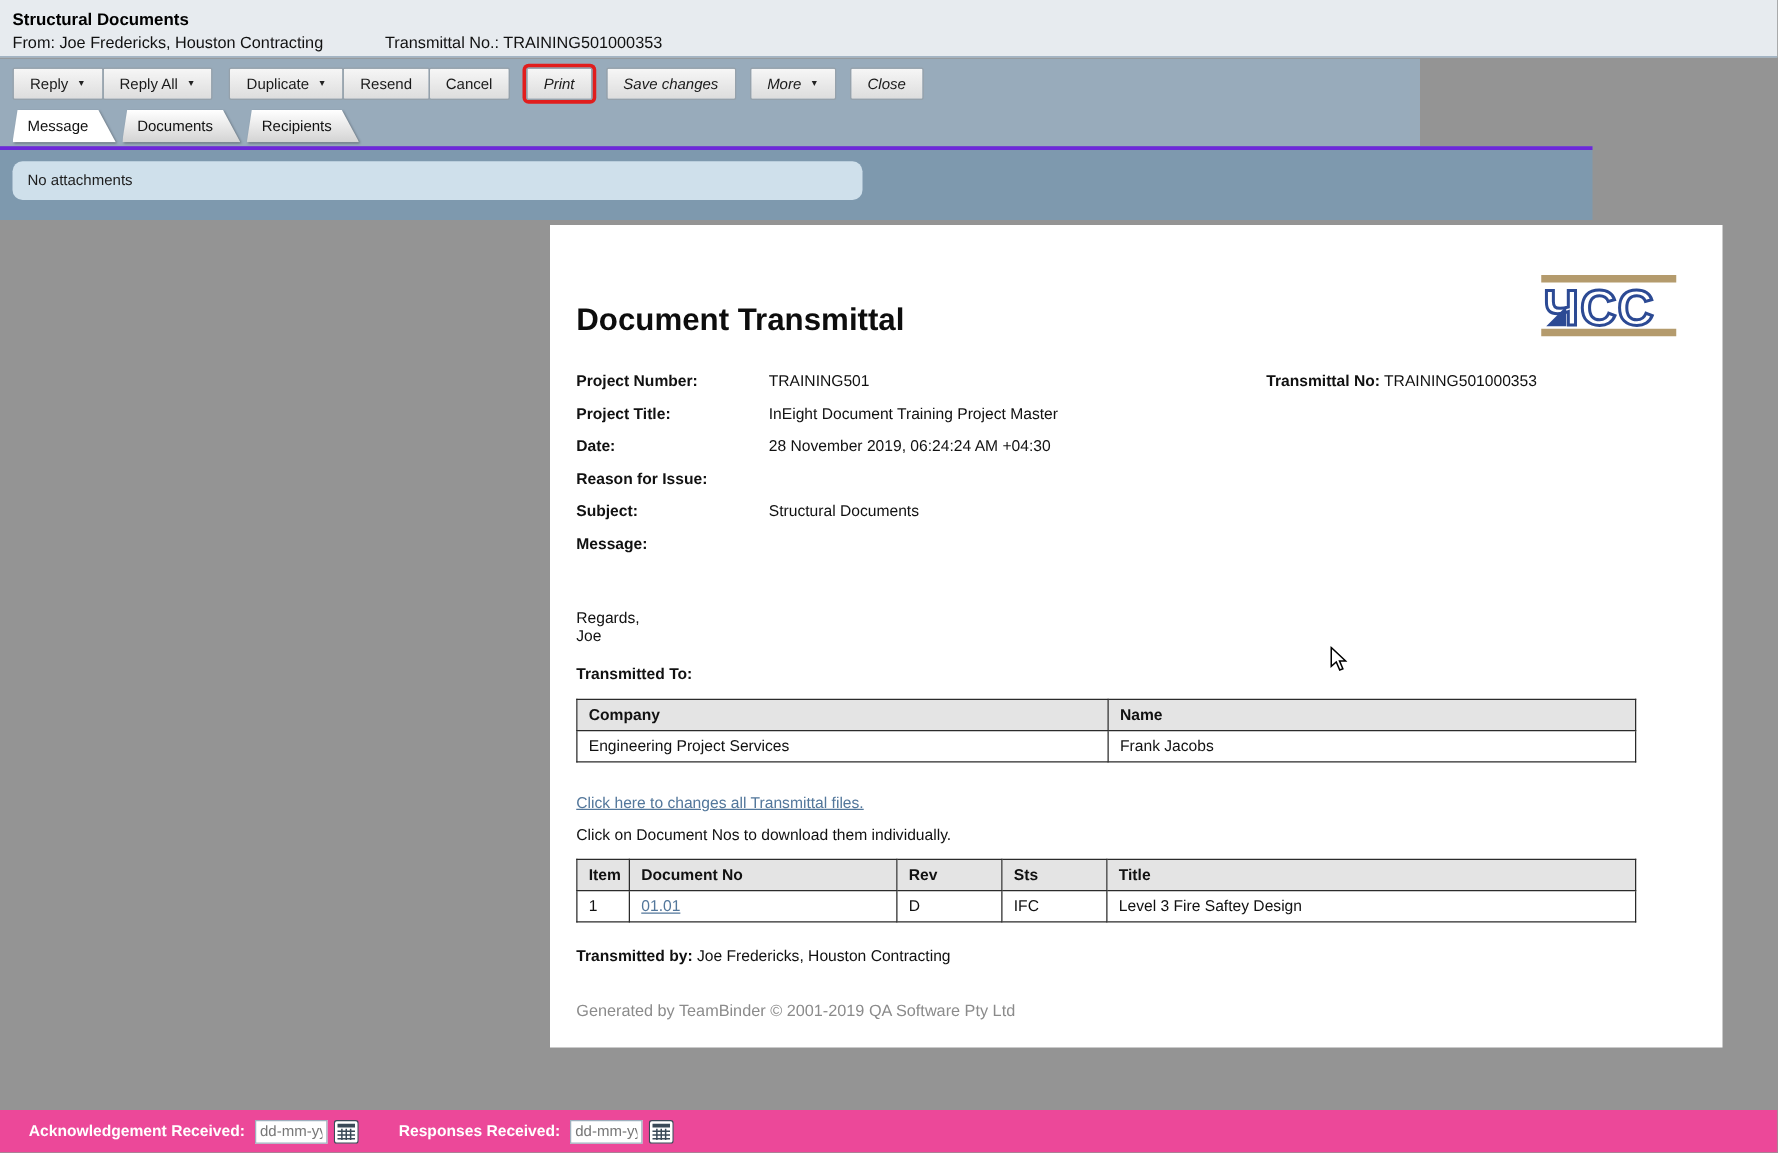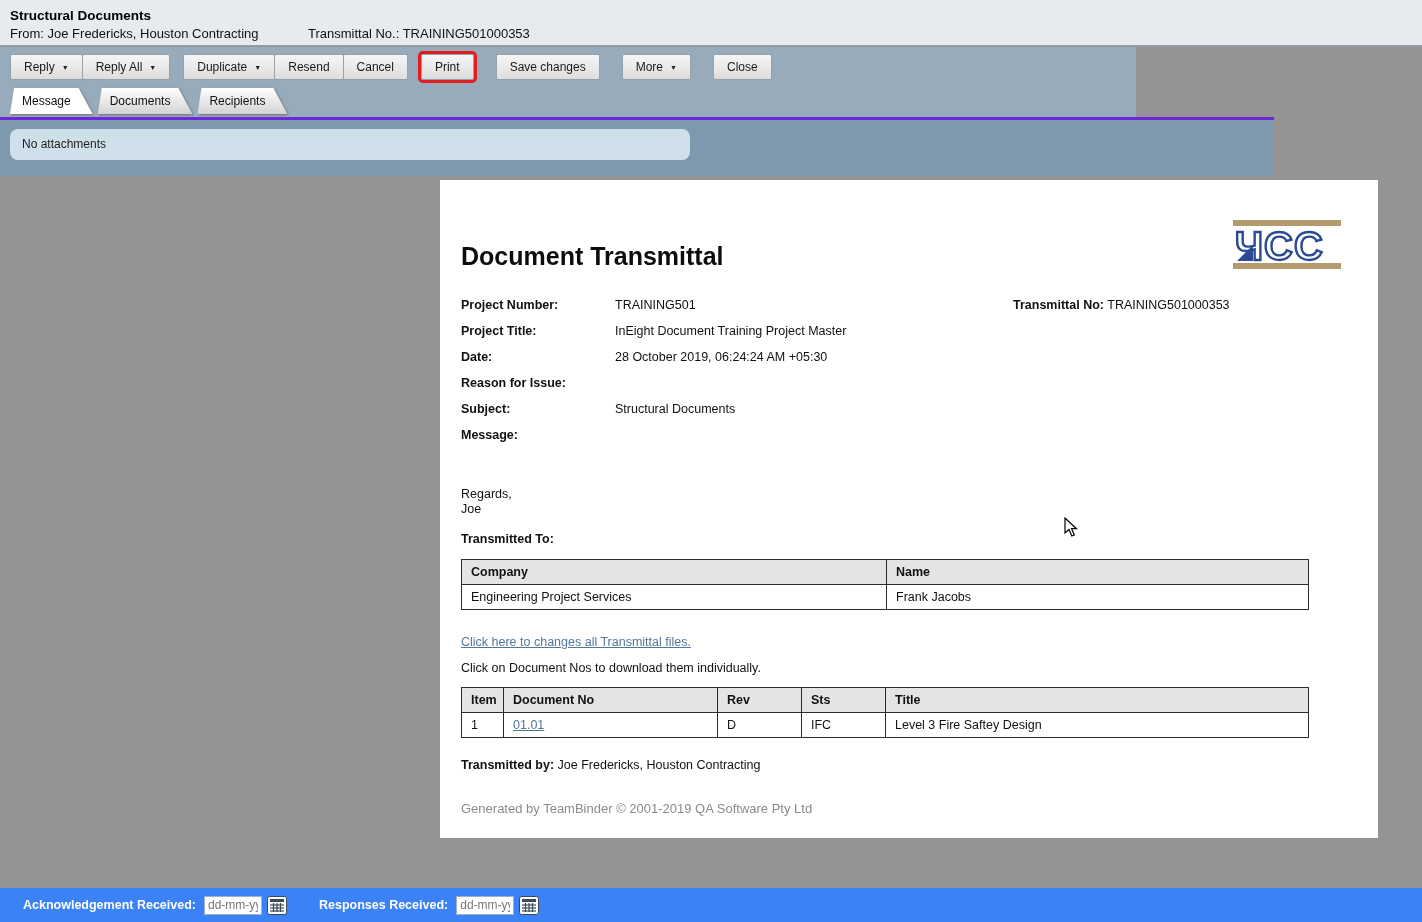--- a/index.html
+++ b/index.html
@@ -39,21 +39,21 @@
   .btn-group .btn + .btn { margin-left:-1px; }
   .btn {
     height:26px; padding:0 13px;
     background:linear-gradient(#f6f6f6,#dddddd);
     border:1px solid #95a1ab; border-radius:2px;
     font-size:12px; color:#1a1a1a;
     display:flex; align-items:center; gap:7px;
     cursor:default; white-space:nowrap;
   }
   .btn .caret { font-size:7px; color:#222; line-height:1; padding-top:1px; }
-  .btn.single { margin-right:22px; }
+  .btn.single { margin-right:11px;font-style:italic; }
   .btn.print-highlight { box-shadow:0 0 0 3px #e11d1d; }
 
   
   .tabs-row {
     position:absolute; top:41px; left:10px; height:26px; display:flex;
   }
   .tab-wrap { filter:drop-shadow(1px 1px 1px rgba(0,0,0,0.35)); margin-right:5px; }
   .tab {
     height:26px; line-height:26px; min-width:74px; text-align:center;
     padding:0 22px 0 12px; font-size:12px; color:#111;
@@ -117,21 +117,21 @@
   .transmitted-by { position:absolute; left:21px; top:578px; font-size:12.5px; }
   .transmitted-by b { font-weight:bold; }
   .gen-footer { position:absolute; left:21px; top:621px; font-size:13px; color:#8b8b8b; }
 
   
   .cursor { position:absolute; left:1064px; top:517px; z-index:50; }
 
   
   .bottom-bar {
     position:absolute; top:888px; left:0; width:1422px; height:34px;
-    background:#3b82f6; display:flex; align-items:center;
+    background:#ec4899; display:flex; align-items:center;
   }
   .bb-label { color:#ffffff; font-size:12.5px; font-weight:bold; white-space:nowrap; }
   .bb-label.first { margin-left:23px; }
   .bb-label.second { margin-left:32px; }
   .date-input {
     width:58px; height:19px; margin-left:8px;
     border:1px solid #9fb0be; background:#ffffff;
     font-family:"Liberation Sans",sans-serif; font-size:12px; color:#555;
     padding:1px 3px;
   }
@@ -224,21 +224,21 @@
       <div class="frow">
         <div class="flabel">Project Number:</div>
         <div class="fvalue">TRAINING501</div>
       </div>
       <div class="frow">
         <div class="flabel">Project Title:</div>
         <div class="fvalue">InEight Document Training Project Master</div>
       </div>
       <div class="frow">
         <div class="flabel">Date:</div>
-        <div class="fvalue">28 October 2019, 06:24:24 AM +05:30</div>
+        <div class="fvalue">28 November 2019, 06:24:24 AM +04:30</div>
       </div>
       <div class="frow">
         <div class="flabel">Reason for Issue:</div>
         <div class="fvalue"></div>
       </div>
       <div class="frow">
         <div class="flabel">Subject:</div>
         <div class="fvalue">Structural Documents</div>
       </div>
       <div class="frow">

